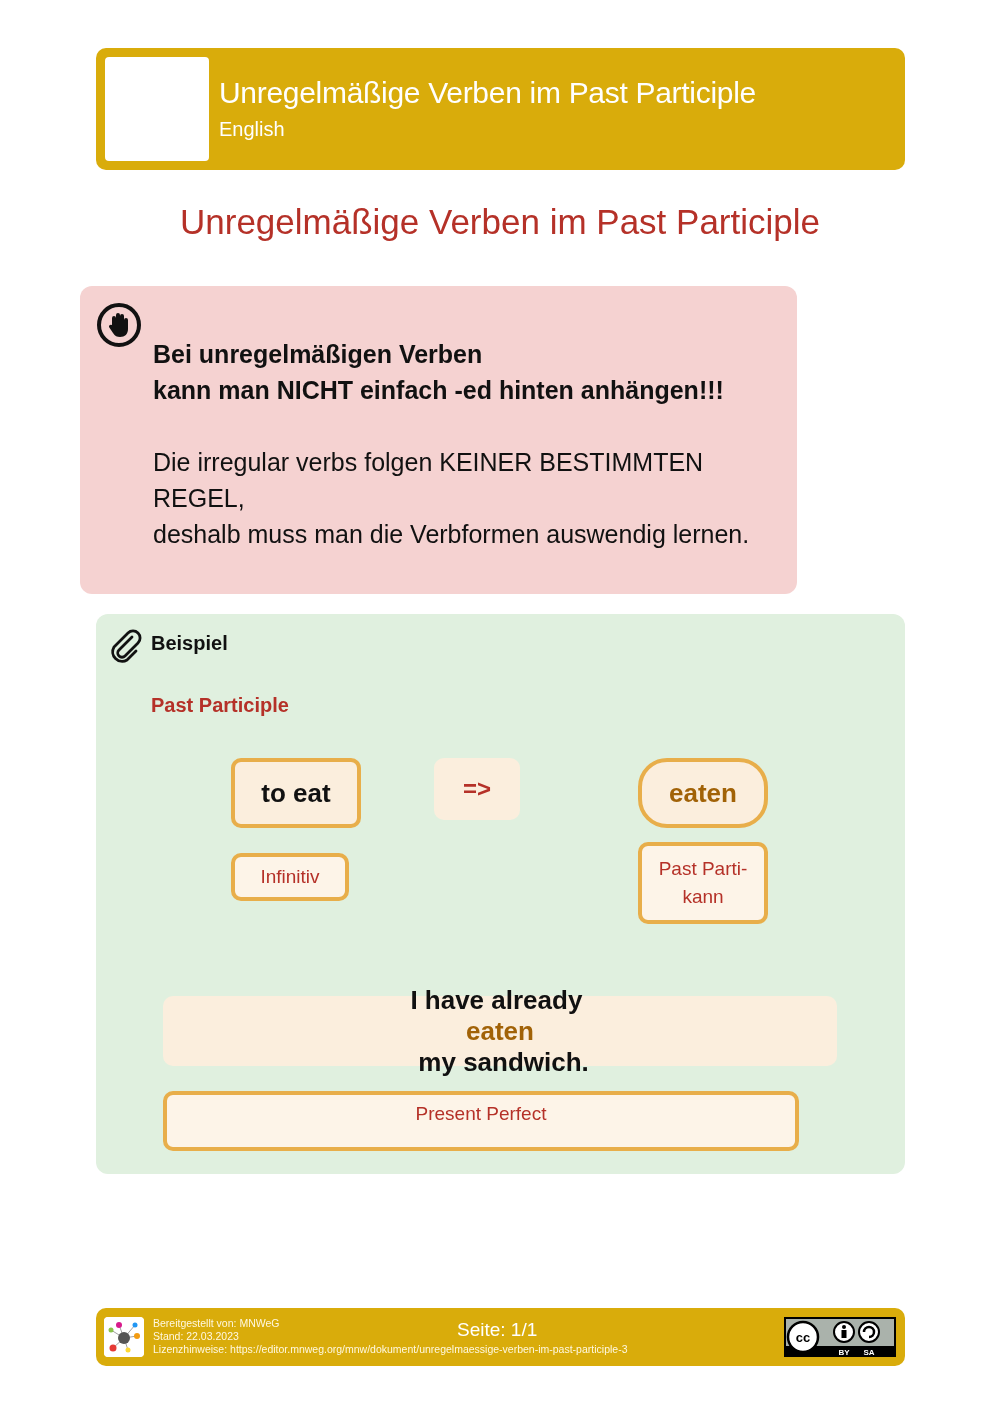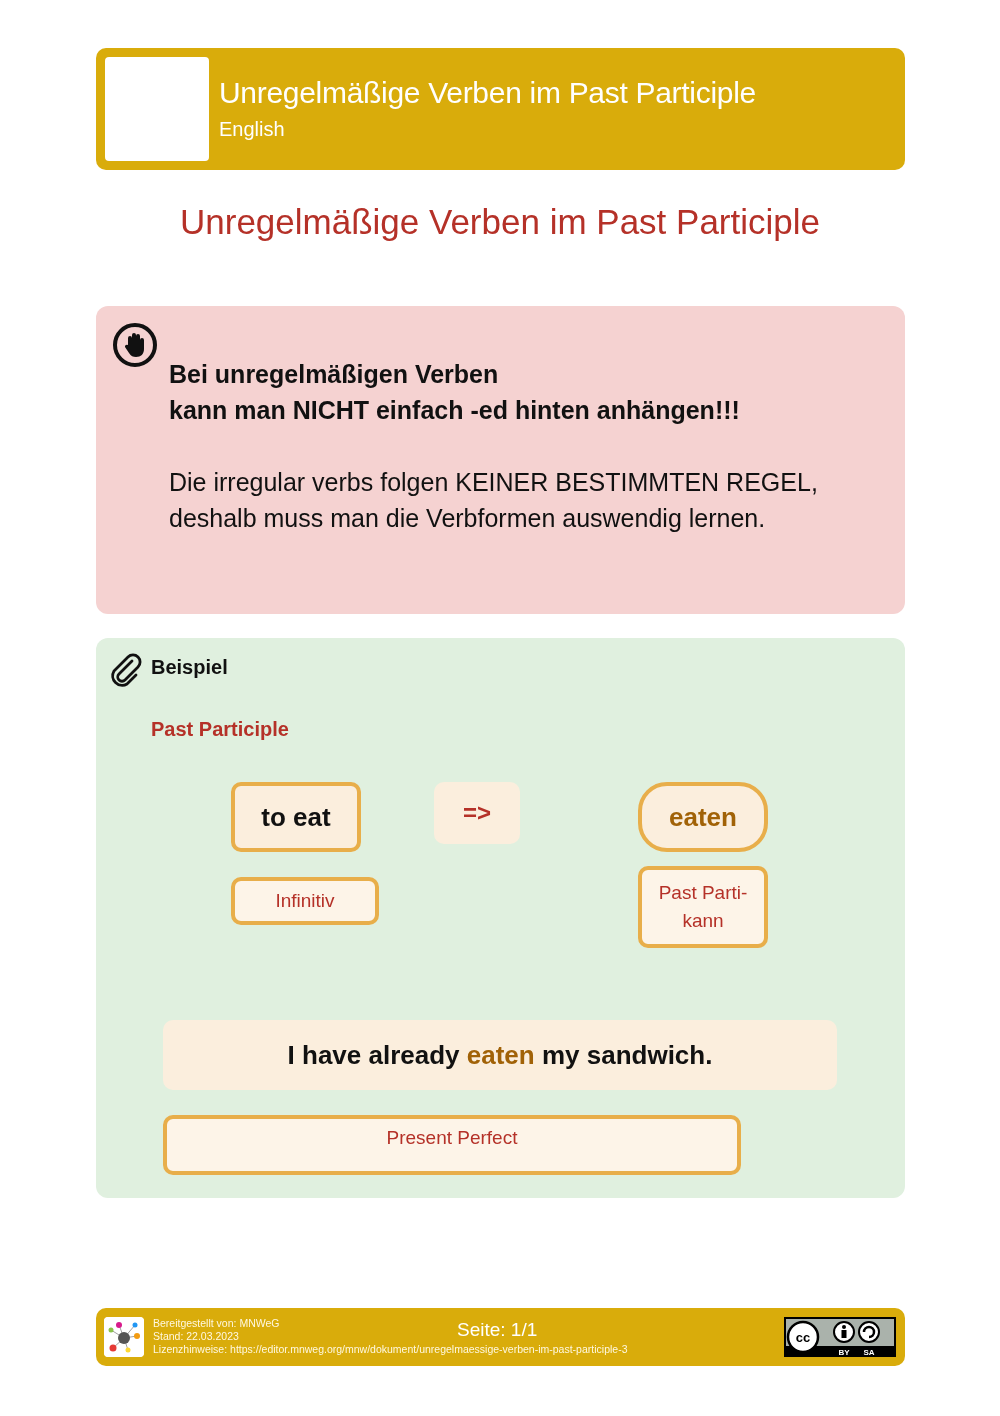--- a/index.html
+++ b/index.html
@@ -24,36 +24,36 @@
     font-family: "Liberation Sans", sans-serif;
   }
 
   .page-title {
     position: absolute; left: 0; top: 202px; width: 1000px; text-align: center;
     font-size: 35px; font-weight: 500; color: #b53128;
     font-family: "Liberation Sans", sans-serif;
   }
 
   .warn-box {
-    position: absolute; left: 96px; top: 286px; width: 809px; height: 308px;
-    background: #f5d2d1; border-radius: 12px; margin-top: 20px;
+    position: absolute; left: 80px; top: 286px; width: 717px; height: 308px;
+    background: #f5d2d1; border-radius: 12px;
   }
   .warn-box .hand-icon { position: absolute; left: 15px; top: 15px; width: 48px; height: 48px; }
   .warn-box .headline {
     position: absolute; left: 73px; top: 50px; font-size: 25px; font-weight: bold; line-height: 36px;
     font-family: "Liberation Sans", sans-serif; color: #111;
   }
   .warn-box .body {
     position: absolute; left: 73px; top: 158px; font-size: 25px; line-height: 36px;
     font-family: "Liberation Sans", sans-serif; color: #111;
   }
   .warn-box .body b { font-weight: normal; }
 
   .example-box {
-    position: absolute; left: 96px; top: 638px; width: 809px; height: 560px;
+    position: absolute; left: 96px; top: 614px; width: 809px; height: 560px;
     background: #e0f0df; border-radius: 12px;
   }
   .example-box .clip-icon { position: absolute; left: 12px; top: 14px; width: 36px; height: 36px; }
   .example-box .example-label {
     position: absolute; left: 55px; top: 18px; font-size: 20px; font-weight: bold;
     font-family: "Liberation Sans", sans-serif;
   }
   .example-box .section-label {
     position: absolute; left: 55px; top: 80px; font-size: 20px; font-weight: bold; color: #b53128;
     font-family: "Liberation Sans", sans-serif;
@@ -69,24 +69,24 @@
   .arrow-card {
     position: absolute; left: 338px; top: 144px; width: 86px; height: 62px;
     background: #fbeedd; border-radius: 10px; display: flex; align-items: center; justify-content: center;
     color: #b53128; font-weight: bold; font-size: 24px; font-family: "Liberation Sans", sans-serif;
   }
   .red { color: #a16207; border-radius: 29px; }
 
   .sentence-box {
     position: absolute; left: 67px; top: 382px; width: 674px; height: 70px;
     background: #fbeedd; border-radius: 10px; display: flex; align-items: center; justify-content: center;
-    font-size: 26px; font-weight: bold; font-family: "Liberation Sans", sans-serif;
+    font-size: 26px; font-weight: bold; font-family: "Liberation Sans", sans-serif; flex-direction: column;
   }
   .tense-box {
-    position: absolute; left: 67px; top: 477px; width: 578px; height: 60px;
+    position: absolute; left: 67px; top: 477px; width: 636px; height: 60px;
     background: #fdf4e8; border: 4px solid #e8ae4a; border-radius: 10px;
     display: flex; align-items: flex-start; justify-content: center; padding-top: 8px;
     font-size: 19px; color: #b53128; font-family: "Liberation Sans", sans-serif;
   }
 
   .footer {
     position: absolute; left: 96px; top: 1308px; width: 809px; height: 58px;
     background: #d9ac0b; border-radius: 10px;
   }
   .footer .mnweg-logo {
@@ -134,21 +134,21 @@
   <svg class="clip-icon" viewBox="0 0 36 36">
     <path d="M24 9 L11 22 a4 4 0 0 0 6 6 L30 15 a7 7 0 0 0 -10 -10 L6 19 a9.5 9.5 0 0 0 13 13 L28 23" fill="none" stroke="#111" stroke-width="2.8" stroke-linecap="round" stroke-linejoin="round"></path>
   </svg>
   <div class="example-label">Beispiel</div>
   <div class="section-label">Past Participle</div>
 
   <div class="card big" style="left:135px; top:144px; width:130px; height:70px;">to eat</div>
   <div class="arrow-card">=&gt;</div>
   <div class="card big red" style="left:542px; top:144px; width:130px; height:70px;">eaten</div>
 
-  <div class="card small" style="left:135px; top:239px; width:148px; height:48px;">Infinitiv</div>
+  <div class="card small" style="left:135px; top:239px; width:118px; height:48px;">Infinitiv</div>
   <div class="card small" style="left:542px; top:228px; width:130px; height:82px; flex-direction:column;">
     <span>Past Parti-</span>
     <span>kann</span>
   </div>
 
   <div class="sentence-box">
     <span style="white-space:pre">I have already </span>
       <span class="red">eaten</span>
       <span style="white-space:pre"> my sandwich.</span>
   </div>

